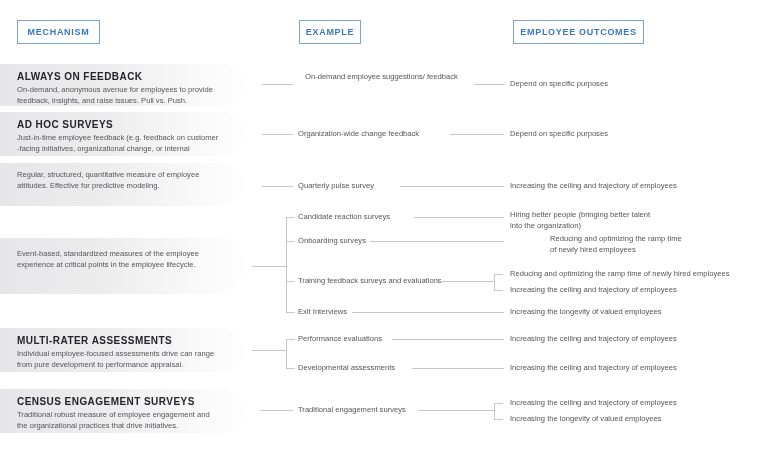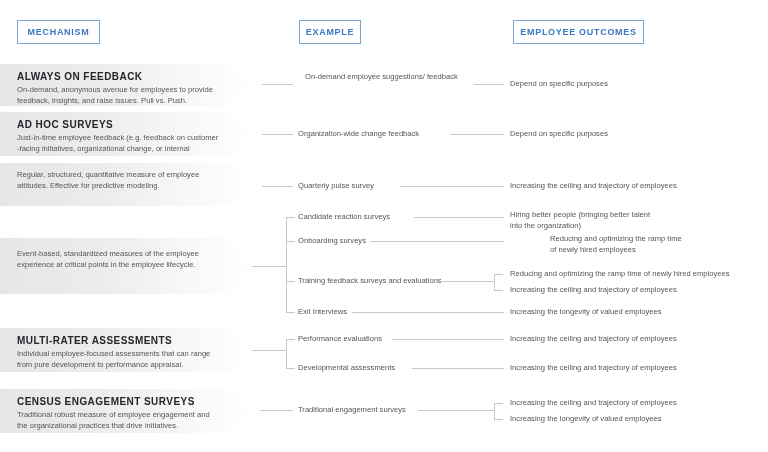--- a/index.html
+++ b/index.html
@@ -98,21 +98,21 @@
   <div class="arrow" style="top:163px;height:43px;">
     <div class="a-desc">Regular, structured, quantitative measure of employee attitudes. Effective for predictive modeling.</div>
   </div>
 
   <div class="arrow" style="top:238px;height:56px;padding-top:11px;">
     <div class="a-desc">Event-based, standardized measures of the employee experience at critical points in the employee lifecycle.</div>
   </div>
 
   <div class="arrow" style="top:328px;height:44px;">
     <div class="a-title">MULTI-RATER ASSESSMENTS</div>
-    <div class="a-desc">Individual employee-focused assessments that can range from pure development to performance appraisal.</div>
+    <div class="a-desc">Individual employee-focused assessments drive can range from pure development to performance appraisal.</div>
   </div>
 
   <div class="arrow" style="top:389px;height:44px;">
     <div class="a-title">CENSUS ENGAGEMENT SURVEYS</div>
     <div class="a-desc">Traditional robust measure of employee engagement and the organizational practices that drive initiatives.</div>
   </div>
 
   <div class="hline" style="left:262px;top:84px;width:31px;"></div>
   <div class="ex-lbl" style="left:298px;top:72px;margin-left:7px;">On-demand employee suggestions/ feedback</div>
   <div class="hline" style="left:474px;top:84px;width:30px;"></div>

